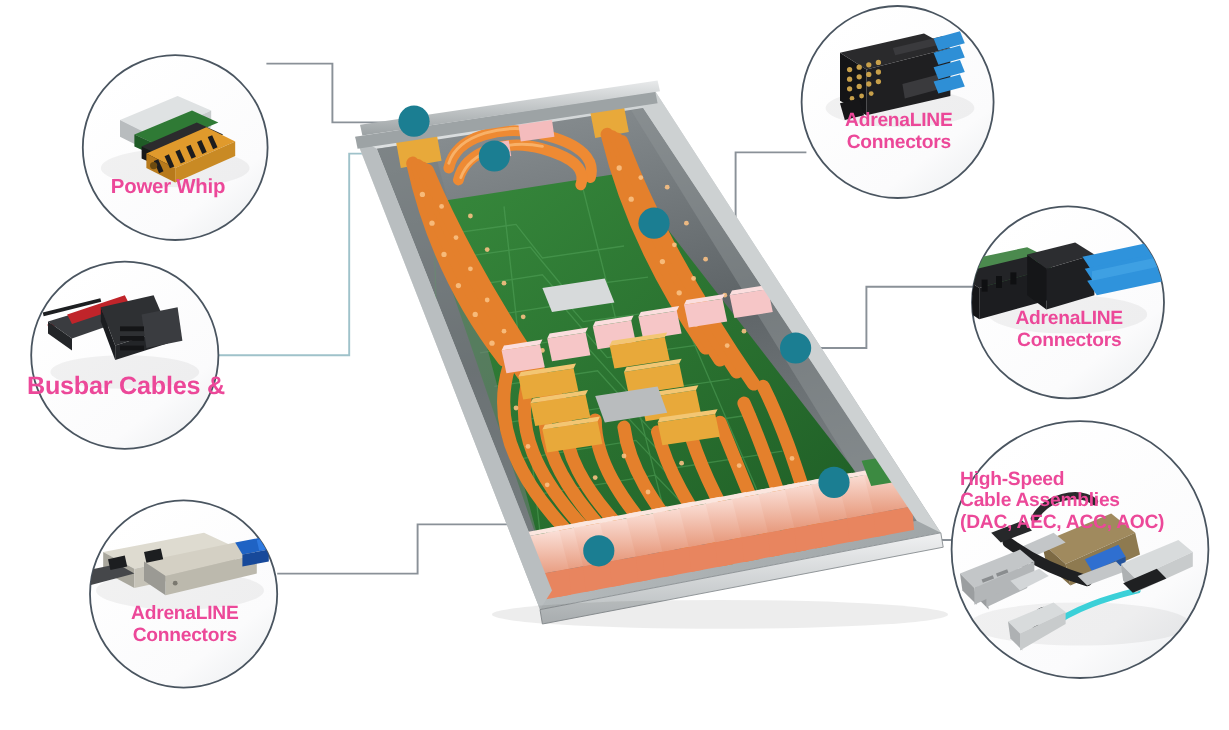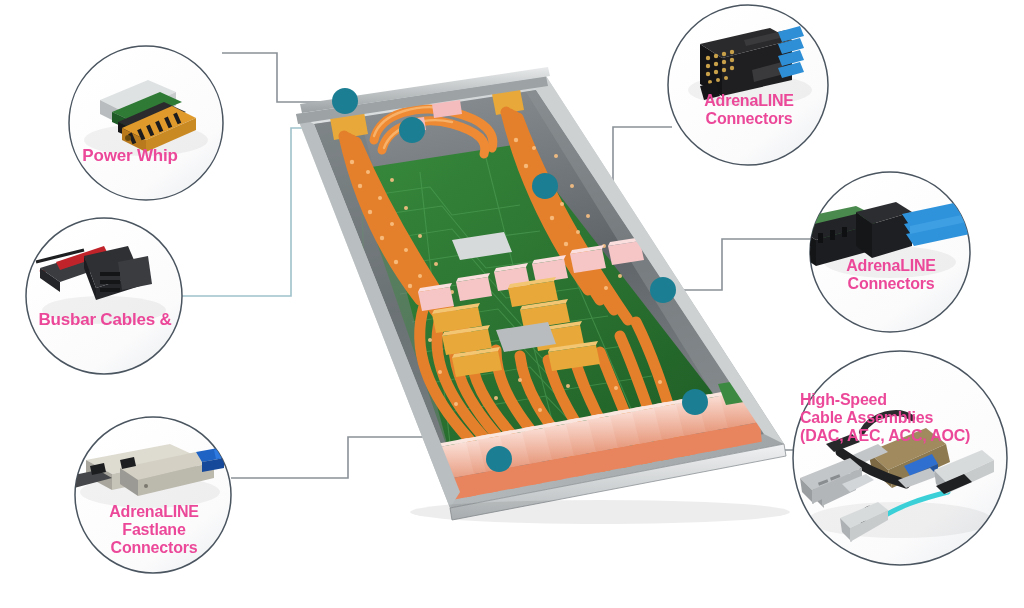--- a/index.html
+++ b/index.html
@@ -532,31 +532,30 @@
     <g>
       <circle cx="345" cy="101" r="13" fill="#1b7e92"></circle>
       <circle cx="412" cy="130" r="13" fill="#1b7e92"></circle>
       <circle cx="545" cy="186" r="13" fill="#1b7e92"></circle>
       <circle cx="663" cy="290" r="13" fill="#1b7e92"></circle>
       <circle cx="695" cy="402" r="13" fill="#1b7e92"></circle>
       <circle cx="499" cy="459" r="13" fill="#1b7e92"></circle>
     </g>
   </svg>
 
-  <div class="callout-label" style="left:50px;top:146px;width:160px;font-size:17px;">
+  <div class="callout-label" style="left:60px;top:146px;width:160px;font-size:17px;">
     <div>Power Whip</div>
   </div>
 
-  <div class="callout-label" style="left:22px;top:310px;width:166px;font-size:17px;">
+  <div class="callout-label" style="left:22px;top:310px;width:166px;font-size:21px;">
     <div>Busbar Cables &amp;</div>
   </div>
 
   <div class="callout-label" style="left:73px;top:503px;width:162px;font-size:16px;">
     <div>AdrenaLINE</div>
-    <div>Fastlane</div>
     <div>Connectors</div>
   </div>
 
   <div class="callout-label" style="left:666px;top:92px;width:166px;font-size:16px;">
     <div>AdrenaLINE</div>
     <div>Connectors</div>
   </div>
 
   <div class="callout-label" style="left:808px;top:257px;width:166px;font-size:16px;">
     <div>AdrenaLINE</div>

